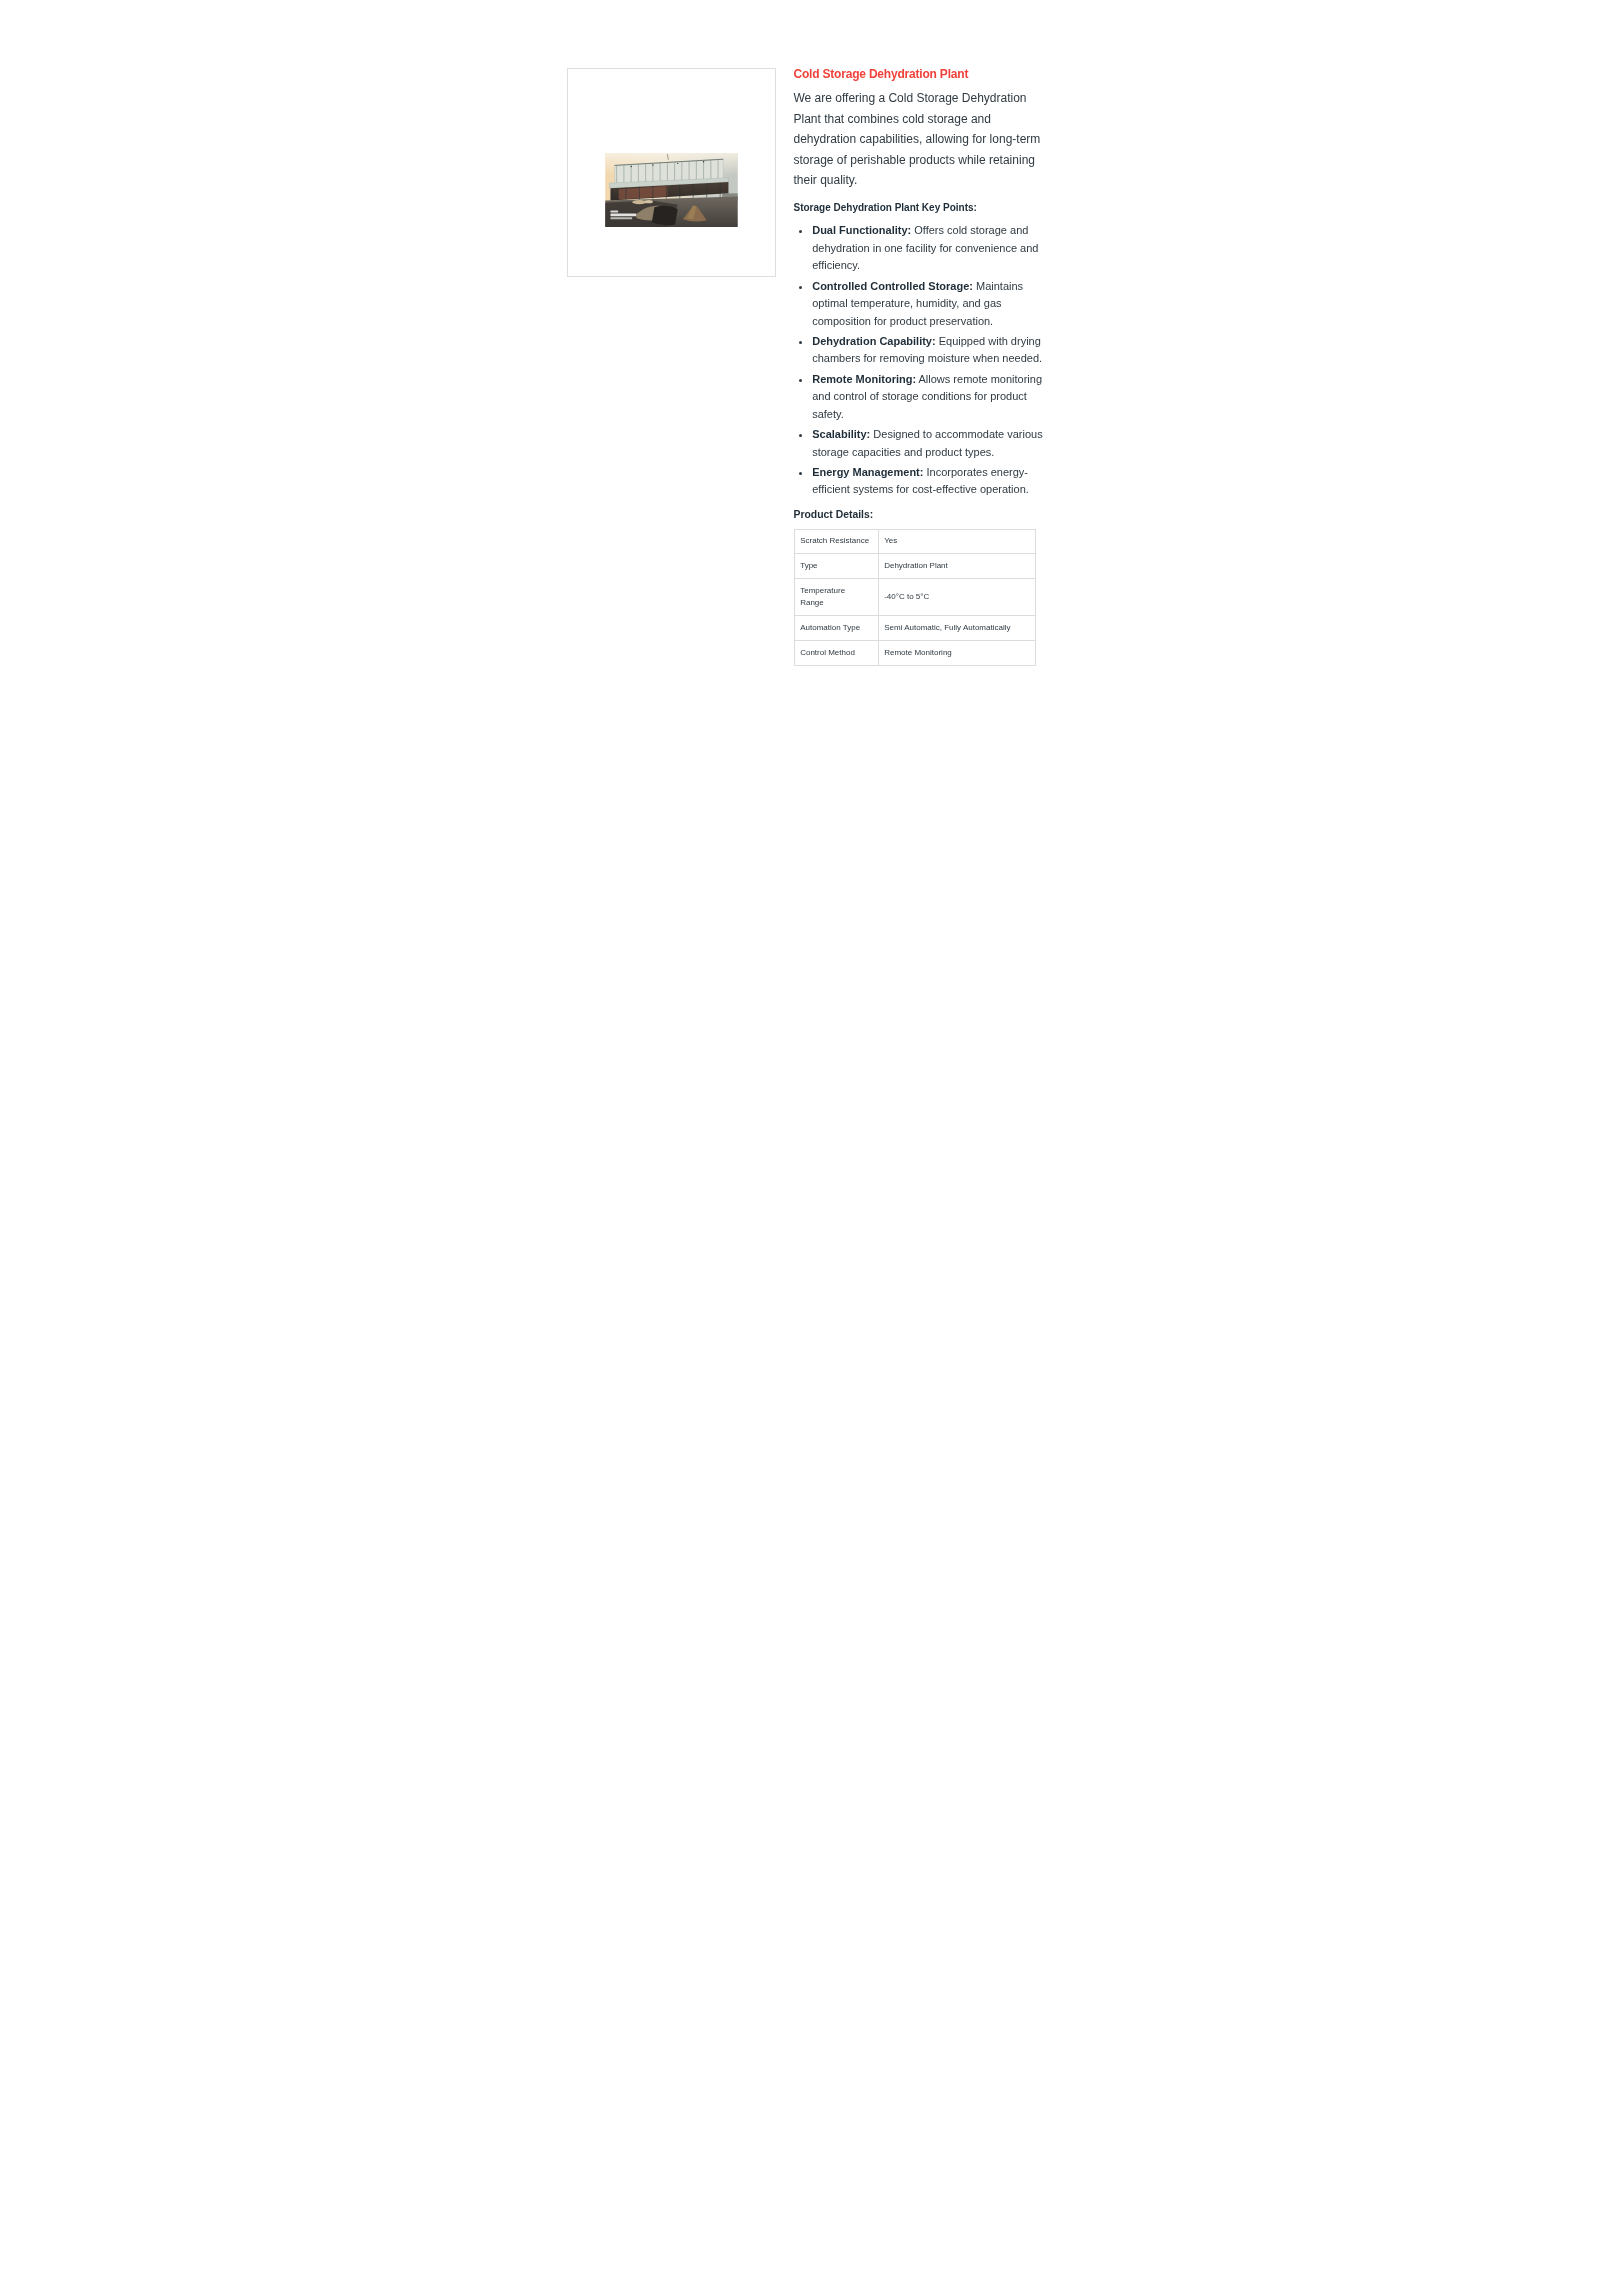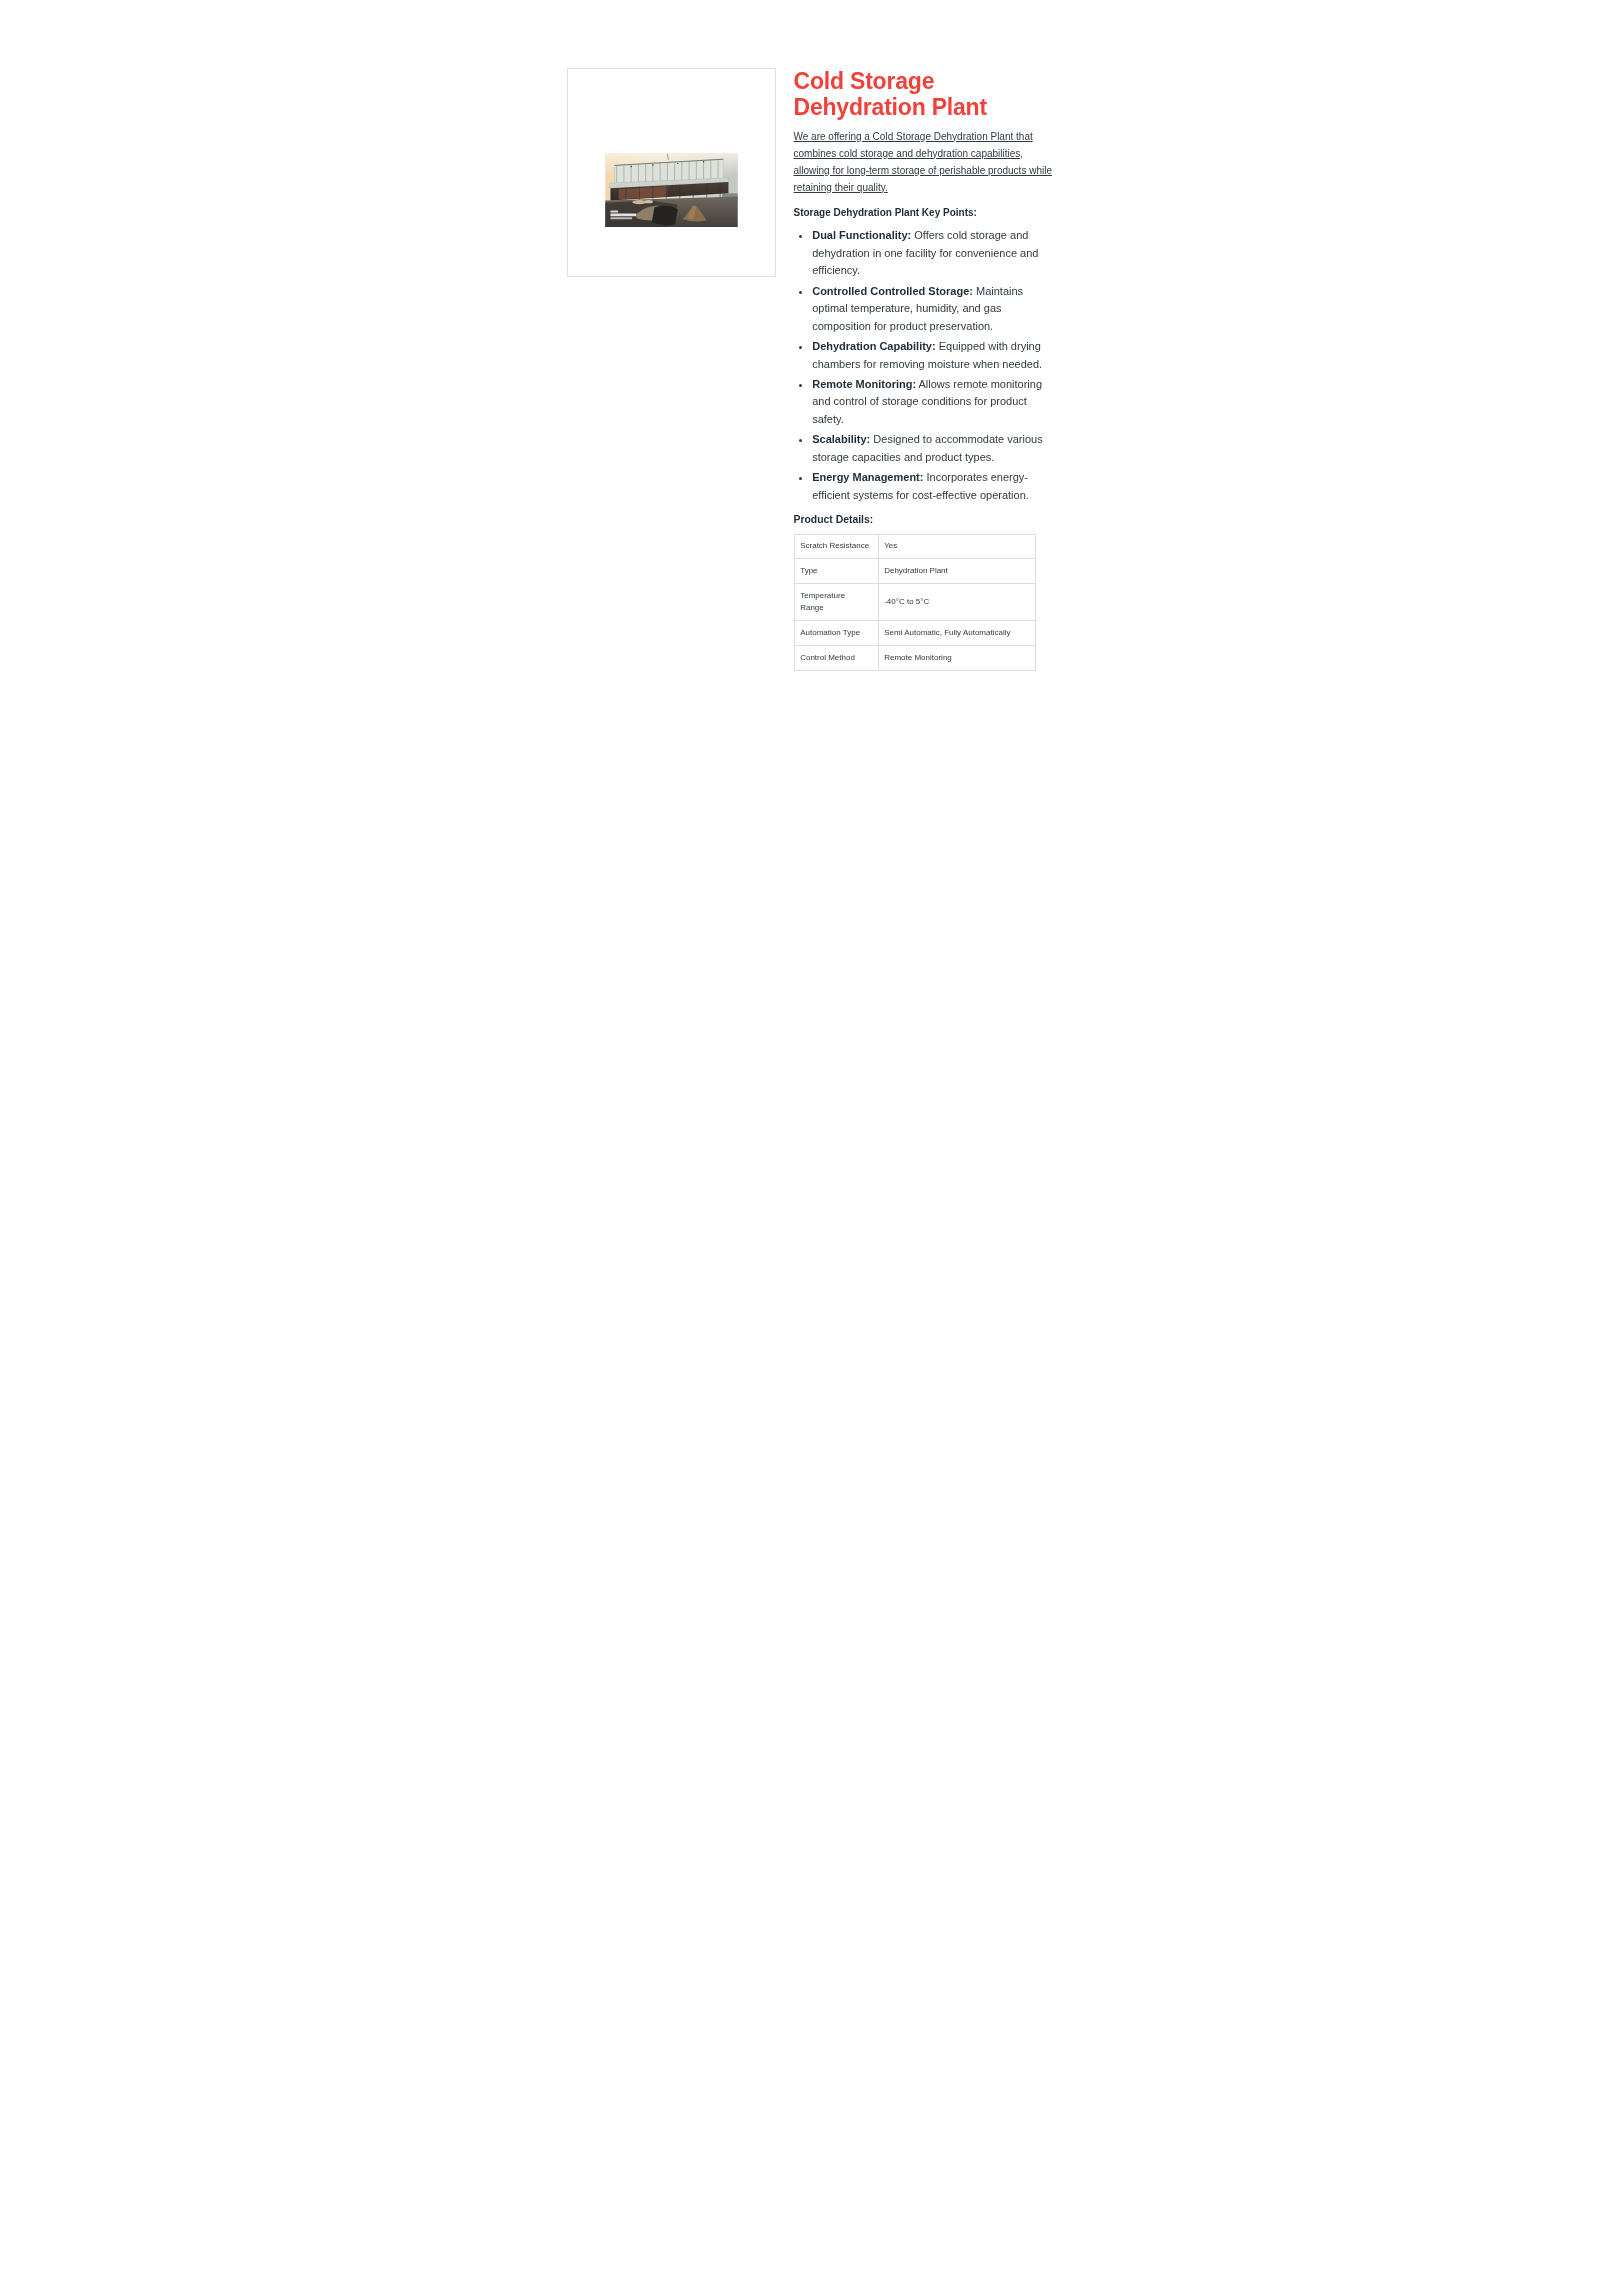--- a/index.html
+++ b/index.html
@@ -35,22 +35,22 @@
   .banner-title{color:#ffffff;font-size:17.7px;font-weight:400;letter-spacing:0.3px;}
   .banner-tab{position:absolute;left:286px;top:52px;width:26px;height:2.6px;background:var(--brand-red);transform:skewX(-16deg);}
 
   
   .image-box{position:absolute;left:15px;top:68px;width:209px;height:209px;border:0.5px solid #dedede;background:#fff;
     display:flex;justify-content:center;align-items:flex-start;}
   .photo{margin-top:84px;display:block;}
 
   
   .product-info{position:absolute;left:242px;top:68px;width:262px;}
-  .product-title{margin:0 0 6.7px;font-size:23px;line-height:1.15;letter-spacing:-0.2px;font-weight:700;color:var(--brand-red);}
-  .product-desc{margin:0 0 10.4px;font-size:10px;line-height:1.7;color:var(--text-dark);text-decoration:underline;}
+  .product-title{margin:0 0 6.7px;font-size:12px;line-height:1.15;letter-spacing:-0.2px;font-weight:700;color:var(--brand-red);}
+  .product-desc{margin:0 0 10.4px;font-size:12px;line-height:1.7;color:var(--text-dark);}
   .kp-heading{margin:0 0 7.3px;font-size:10px;line-height:1.4;font-weight:700;color:var(--heading-dark);}
   .kp-list{margin:0 0 9.3px;padding-left:18.7px;list-style:disc;}
   .kp-list li{margin-bottom:2.6px;font-size:11px;line-height:1.6;color:var(--text-dark);}
   .kp-list li strong{color:var(--heading-dark);}
   .details-heading{margin:0 0 6.7px;font-size:10.4px;line-height:1.3;font-weight:700;color:var(--heading-dark);}
   .details-table{width:242px;border-collapse:collapse;border:1px solid #e6e6e6;}
   .details-table td{border:0.5px solid var(--border-gray);padding:5.7px;font-size:8px;line-height:1.55;color:var(--text-dark);vertical-align:middle;}
   .details-table td.label{width:84px;white-space:pre-line;}
 
   

